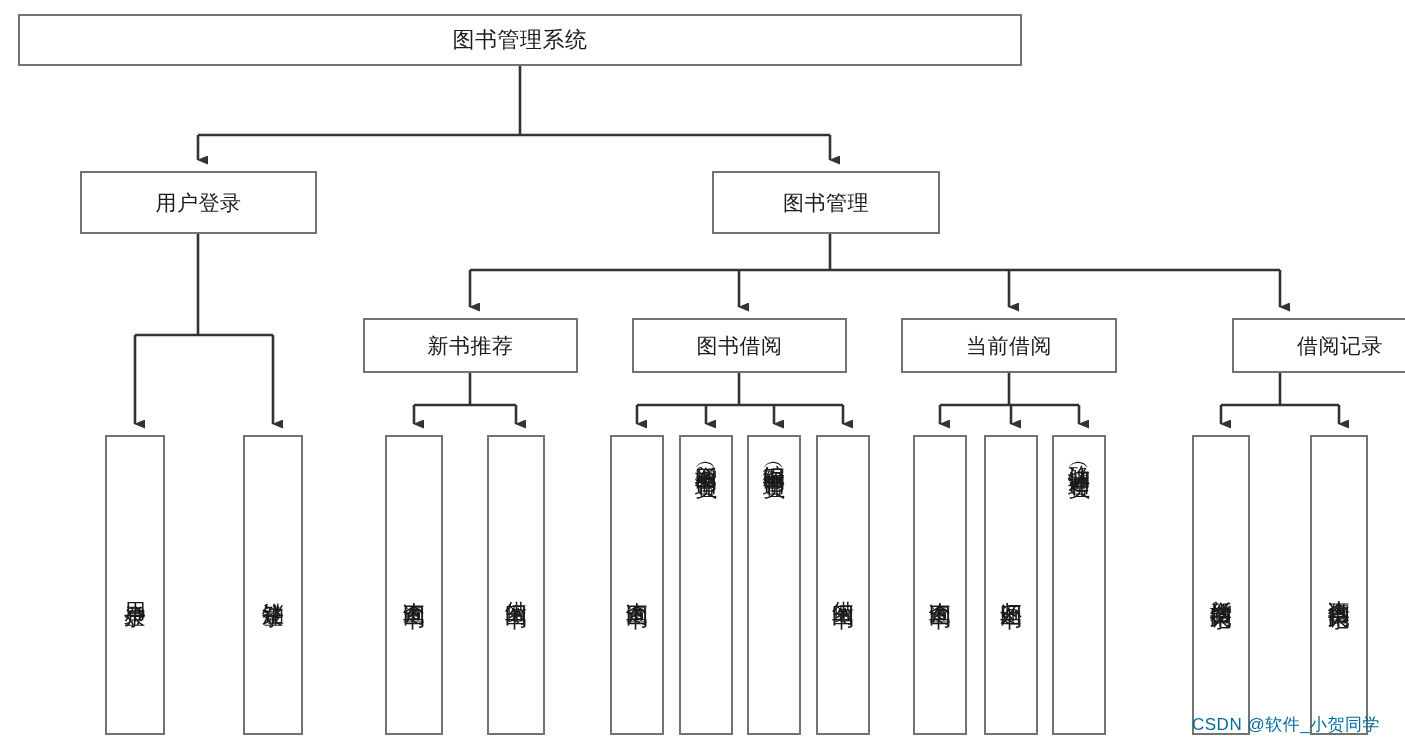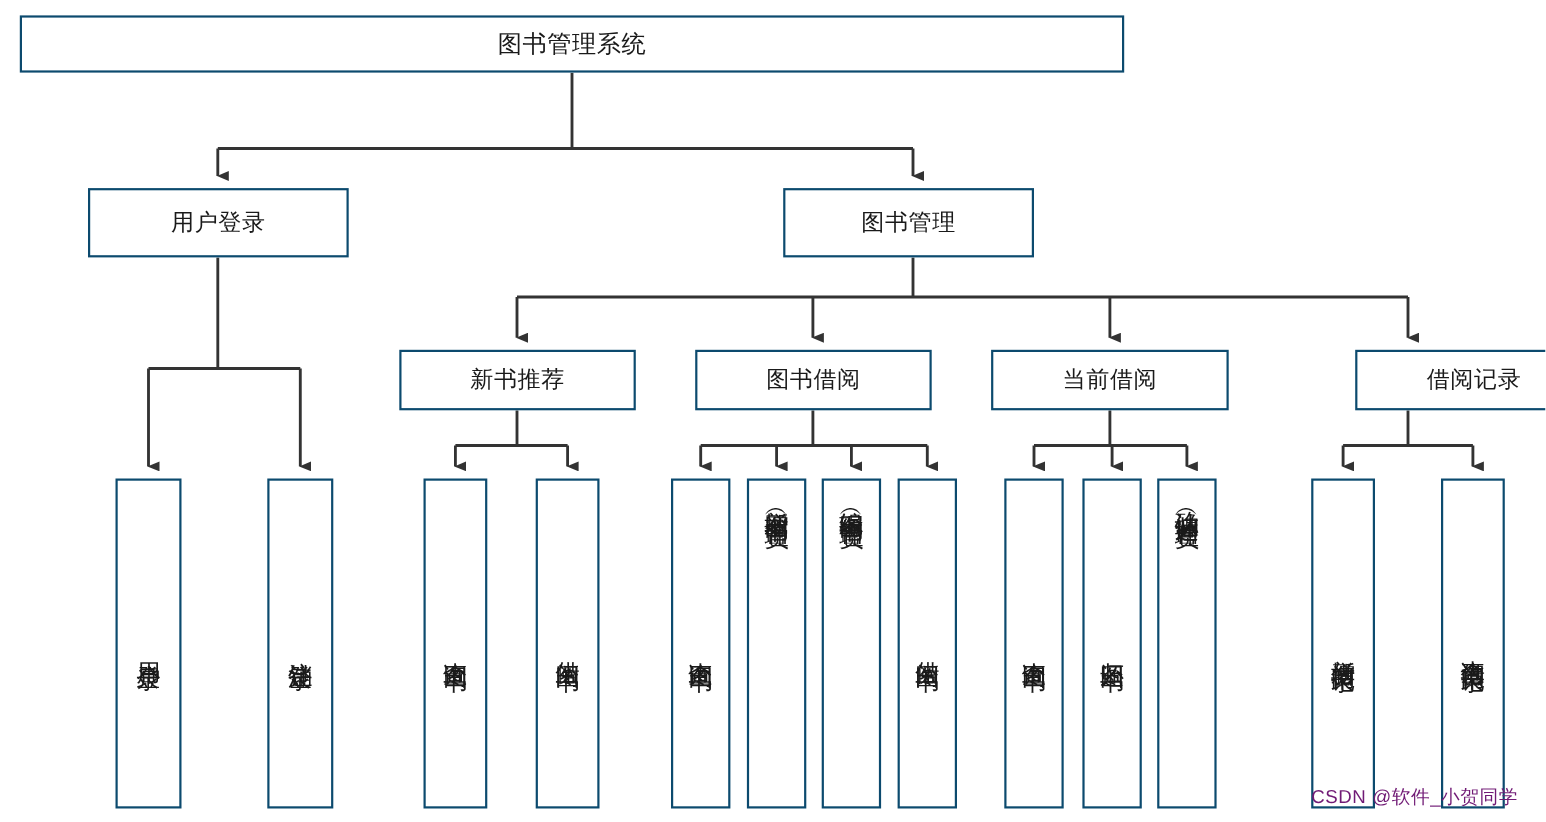--- a/index.html
+++ b/index.html
@@ -20,21 +20,21 @@
   #diagram-svg {
     position: absolute;
     left: 0;
     top: 0;
     width: 1405px;
     height: 747px;
   }
   .node {
     position: absolute;
     box-sizing: border-box;
-    border: 2px solid #0c4a6e;
+    border: 2px solid #737373;
     background: #ffffff;
     display: flex;
     align-items: center;
     justify-content: center;
     color: #1a1a1a;
   }
   .node-label {
     display: block;
     text-align: center;
     line-height: 1.12;
@@ -66,21 +66,21 @@
   }
   .node.vertical.centered .node-label {
     justify-content: center;
     padding-top: 0;
   }
   #watermark {
     position: absolute;
     left: 1192px;
     top: 713px;
     font-size: 17px;
-    color: #701a75;
+    color: #0369a1;
     letter-spacing: 0.5px;
     white-space: nowrap;
     user-select: none;
   }
 </style>
 </head>
 <body>
 
 <div id="canvas">
 

